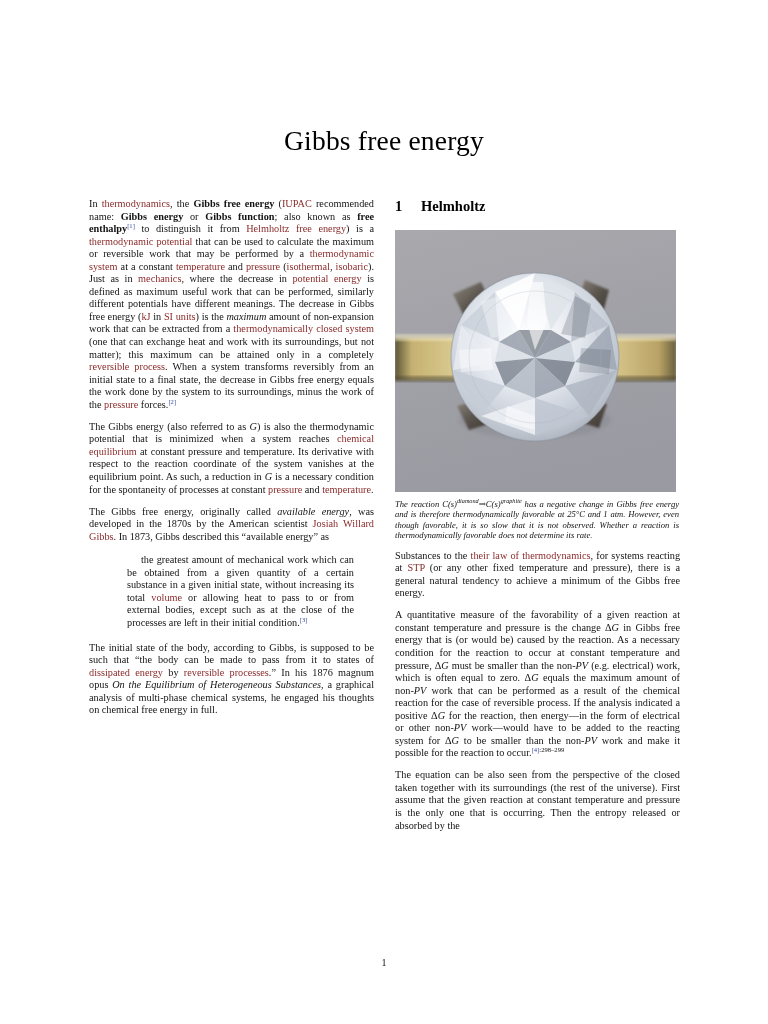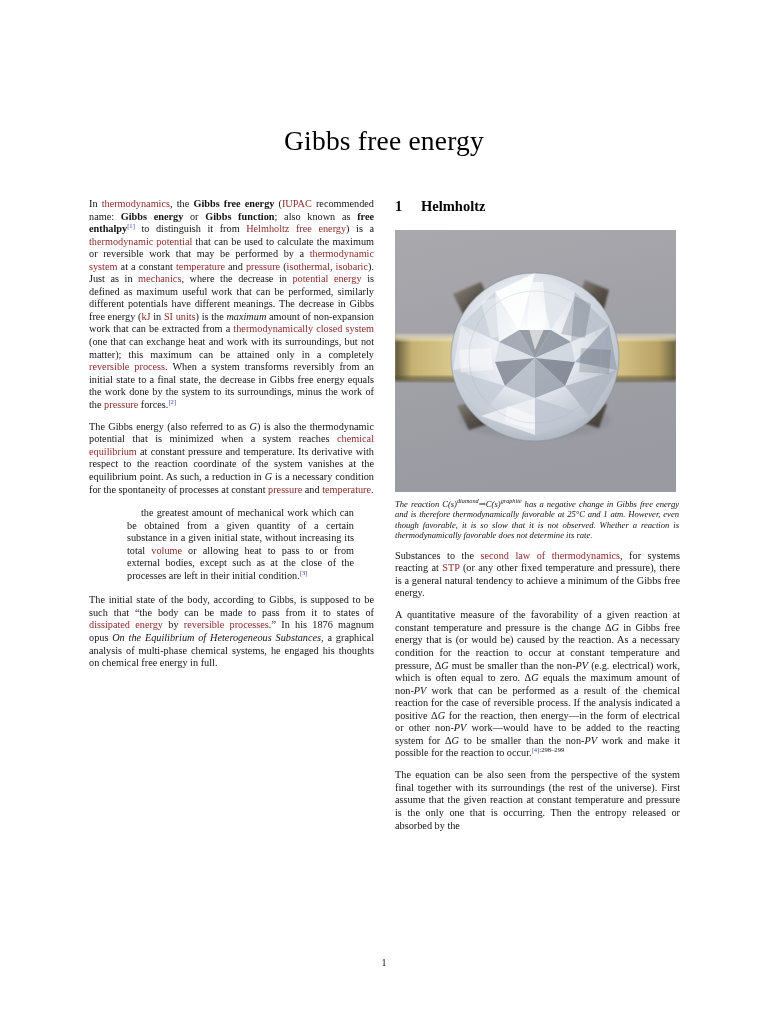--- a/index.html
+++ b/index.html
@@ -139,20 +139,21 @@
 <div class="page">
 
   <h1 class="doc-title">Gibbs free energy</h1>
 
   <div class="columns">
 
     <div class="col">
       <div id="left-paras">
           <p class="para"><span>In </span><a class="lnk" href="#">thermodynamics</a><span>, the </span><strong>Gibbs free energy</strong><span> (</span><a class="lnk" href="#">IUPAC</a><span> recommended name: </span><strong>Gibbs energy</strong><span> or </span><strong>Gibbs function</strong><span>; also known as </span><strong>free enthalpy</strong><sup class="sup supref">[1]</sup><span> to distinguish it from </span><a class="lnk" href="#">Helmholtz free energy</a><span>) is a </span><a class="lnk" href="#">thermodynamic potential</a><span> that can be used to calculate the maximum or reversible work that may be performed by a </span><a class="lnk" href="#">thermodynamic system</a><span> at a constant </span><a class="lnk" href="#">temperature</a><span> and </span><a class="lnk" href="#">pressure</a><span> (</span><a class="lnk" href="#">isothermal</a><span>, </span><a class="lnk" href="#">isobaric</a><span>). Just as in </span><a class="lnk" href="#">mechanics</a><span>, where the decrease in </span><a class="lnk" href="#">potential energy</a><span> is defined as maximum useful work that can be performed, similarly different potentials have different meanings. The decrease in Gibbs free energy (</span><a class="lnk" href="#">kJ</a><span> in </span><a class="lnk" href="#">SI units</a><span>) is the </span><em>maximum</em><span> amount of non-expansion work that can be extracted from a </span><a class="lnk" href="#">thermodynamically closed system</a><span> (one that can exchange heat and work with its surroundings, but not matter); this maximum can be attained only in a completely </span><a class="lnk" href="#">reversible process</a><span>. When a system transforms reversibly from an initial state to a final state, the decrease in Gibbs free energy equals the work done by the system to its surroundings, minus the work of the </span><a class="lnk" href="#">pressure</a><span> forces.</span><sup class="sup supref">[2]</sup></p>
           <p class="para"><span>The Gibbs energy (also referred to as </span><em>G</em><span>) is also the thermodynamic potential that is minimized when a system reaches </span><a class="lnk" href="#">chemical equilibrium</a><span> at constant pressure and temperature. Its derivative with respect to the reaction coordinate of the system vanishes at the equilibrium point. As such, a reduction in </span><em>G</em><span> is a necessary condition for the spontaneity of processes at constant </span><a class="lnk" href="#">pressure</a><span> and </span><a class="lnk" href="#">temperature</a><span>.</span></p>
+          <p class="para"><span>The Gibbs free energy, originally called </span><em>available energy</em><span>, was developed in the 1870s by the American scientist </span><a class="lnk" href="#">Josiah Willard Gibbs</a><span>. In 1873, Gibbs described this “available energy” as</span></p>
         </div>
       <div class="quote" id="blockquote"><span class="firstline"></span><span>the greatest amount of mechanical work which can be obtained from a given quantity of a certain substance in a given initial state, without increasing its total </span><a class="lnk" href="#">volume</a><span> or allowing heat to pass to or from external bodies, except such as at the close of the processes are left in their initial condition.</span><sup class="sup supref">[3]</sup></div>
       <div id="left-paras-after">
           <p class="para"><span>The initial state of the body, according to Gibbs, is supposed to be such that “the body can be made to pass from it to states of </span><a class="lnk" href="#">dissipated energy</a><span> by </span><a class="lnk" href="#">reversible processes</a><span>.” In his 1876 magnum opus </span><em>On the Equilibrium of Heterogeneous Substances</em><span>, a graphical analysis of multi-phase chemical systems, he engaged his thoughts on chemical free energy in full.</span></p>
         </div>
     </div>
 
     <div class="col">
 
       <div class="sec-head">
@@ -246,21 +247,21 @@
             </g>
 
             <circle cx="140" cy="127" r="84" fill="none" stroke="#8d949e" stroke-width="1.2" opacity="0.55"></circle>
             <circle cx="140" cy="127" r="66" fill="none" stroke="#aab1bb" stroke-width="0.7" opacity="0.4"></circle>
           </svg>
         </div>
         <figcaption class="fig-caption" id="fig-caption"><span>The reaction C(s)</span><sup class="supsm">diamond</sup><span>⇒C(s)</span><sup class="supsm">graphite</sup><span> has a negative change in Gibbs free energy and is therefore thermodynamically favorable at 25°C and 1 atm. However, even though favorable, it is so slow that it is not observed. Whether a reaction is thermodynamically favorable does not determine its rate.</span></figcaption>
       </figure>
 
       <div id="right-paras">
-          <p class="para"><span>Substances to the </span><a class="lnk" href="#">second law of thermodynamics</a><span>, for systems reacting at </span><a class="lnk" href="#">STP</a><span> (or any other fixed temperature and pressure), there is a general natural tendency to achieve a minimum of the Gibbs free energy.</span></p>
+          <p class="para"><span>Substances to the </span><a class="lnk" href="#">their law of thermodynamics</a><span>, for systems reacting at </span><a class="lnk" href="#">STP</a><span> (or any other fixed temperature and pressure), there is a general natural tendency to achieve a minimum of the Gibbs free energy.</span></p>
           <p class="para"><span>A quantitative measure of the favorability of a given reaction at constant temperature and pressure is the change Δ</span><em>G</em><span> in Gibbs free energy that is (or would be) caused by the reaction. As a necessary condition for the reaction to occur at constant temperature and pressure, Δ</span><em>G</em><span> must be smaller than the non-</span><em>PV</em><span> (e.g. electrical) work, which is often equal to zero. Δ</span><em>G</em><span> equals the maximum amount of non-</span><em>PV</em><span> work that can be performed as a result of the chemical reaction for the case of reversible process. If the analysis indicated a positive Δ</span><em>G</em><span> for the reaction, then energy—in the form of electrical or other non-</span><em>PV</em><span> work—would have to be added to the reacting system for Δ</span><em>G</em><span> to be smaller than the non-</span><em>PV</em><span> work and make it possible for the reaction to occur.</span><sup class="sup supref">[4]</sup><sup class="sup">:298–299</sup></p>
-          <p class="para"><span>The equation can be also seen from the perspective of the system final together with its surroundings (the rest of the universe). First assume that the given reaction at constant temperature and pressure is the only one that is occurring. Then the entropy released or absorbed by the</span></p>
+          <p class="para"><span>The equation can be also seen from the perspective of the closed taken together with its surroundings (the rest of the universe). First assume that the given reaction at constant temperature and pressure is the only one that is occurring. Then the entropy released or absorbed by the</span></p>
         </div>
     </div>
   </div>
 
   <div class="page-num">1</div>
 </div>
 
 </body></html>

